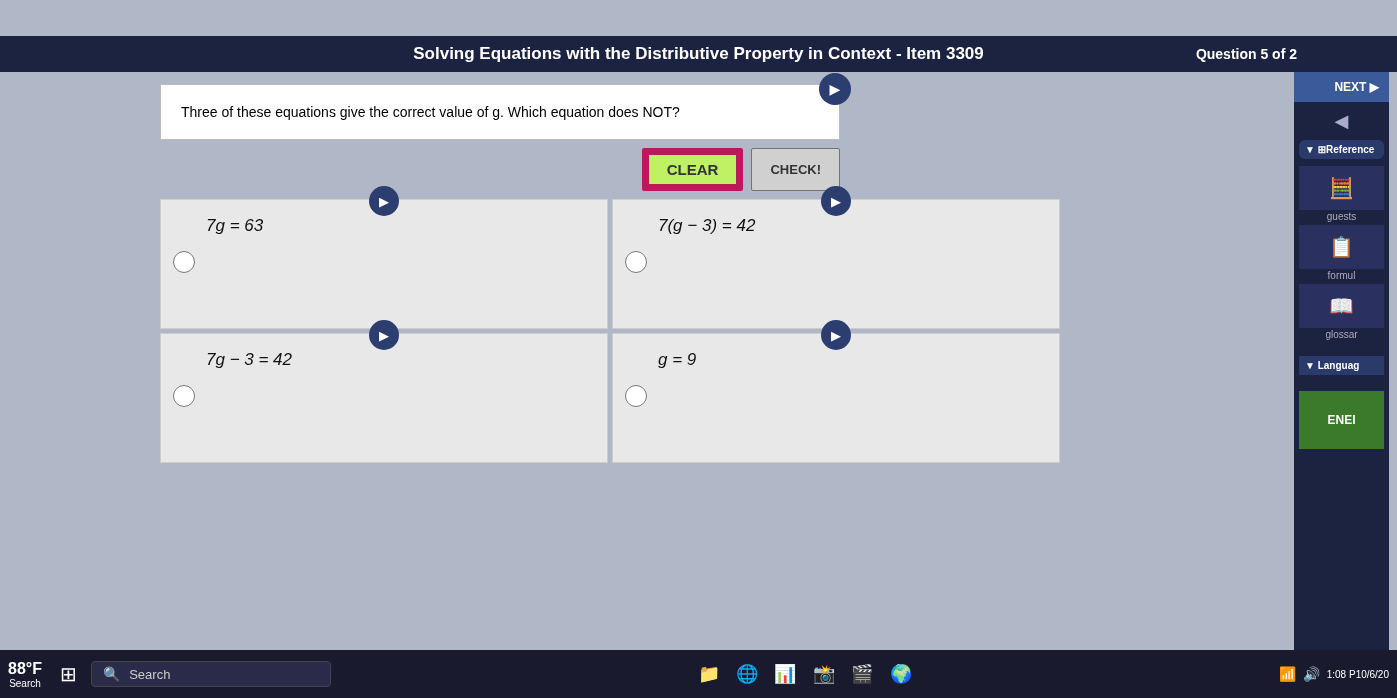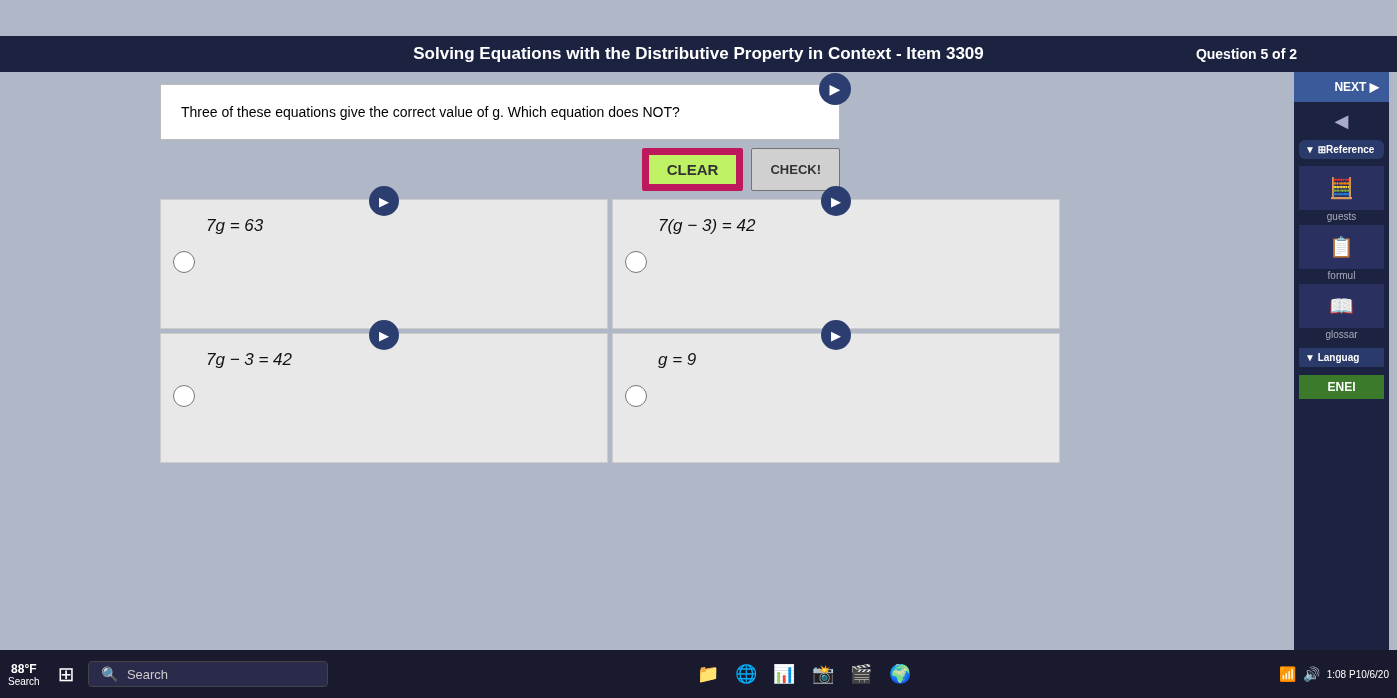--- a/index.html
+++ b/index.html
@@ -64,21 +64,21 @@
     }
     .taskbar-weather {
       display: flex;
       flex-direction: column;
       align-items: center;
       color: white;
       font-size: 10px;
       margin-right: 4px;
     }
     .taskbar-weather .temp {
-      font-size: 12px;
+      font-size: 16px;
       font-weight: bold;
     }
     .taskbar-start {
       background: transparent;
       border: none;
       color: white;
       font-size: 20px;
       cursor: pointer;
       padding: 4px 8px;
     }
@@ -286,32 +286,32 @@
       font-size: 10px;
       margin-top: -2px;
     }
     .sr-lang {
       background: #2a3a6a;
       color: white;
       font-size: 10px;
       font-weight: bold;
       width: 85px;
       padding: 4px 6px;
-      margin: 8px 0;
+      margin: 16px 0;
       display: flex;
       align-items: center;
       gap: 4px;
     }
     .sr-enei {
       background: #3a7a2a;
       color: white;
       font-size: 12px;
       font-weight: bold;
       width: 85px;
-      padding: 5px 8px;
+      padding: 22px 8px;
       text-align: center;
       cursor: pointer;
       border: none;
     }
   </style>
 </head>
 <body>
 
 <div class="whole-page">
 

